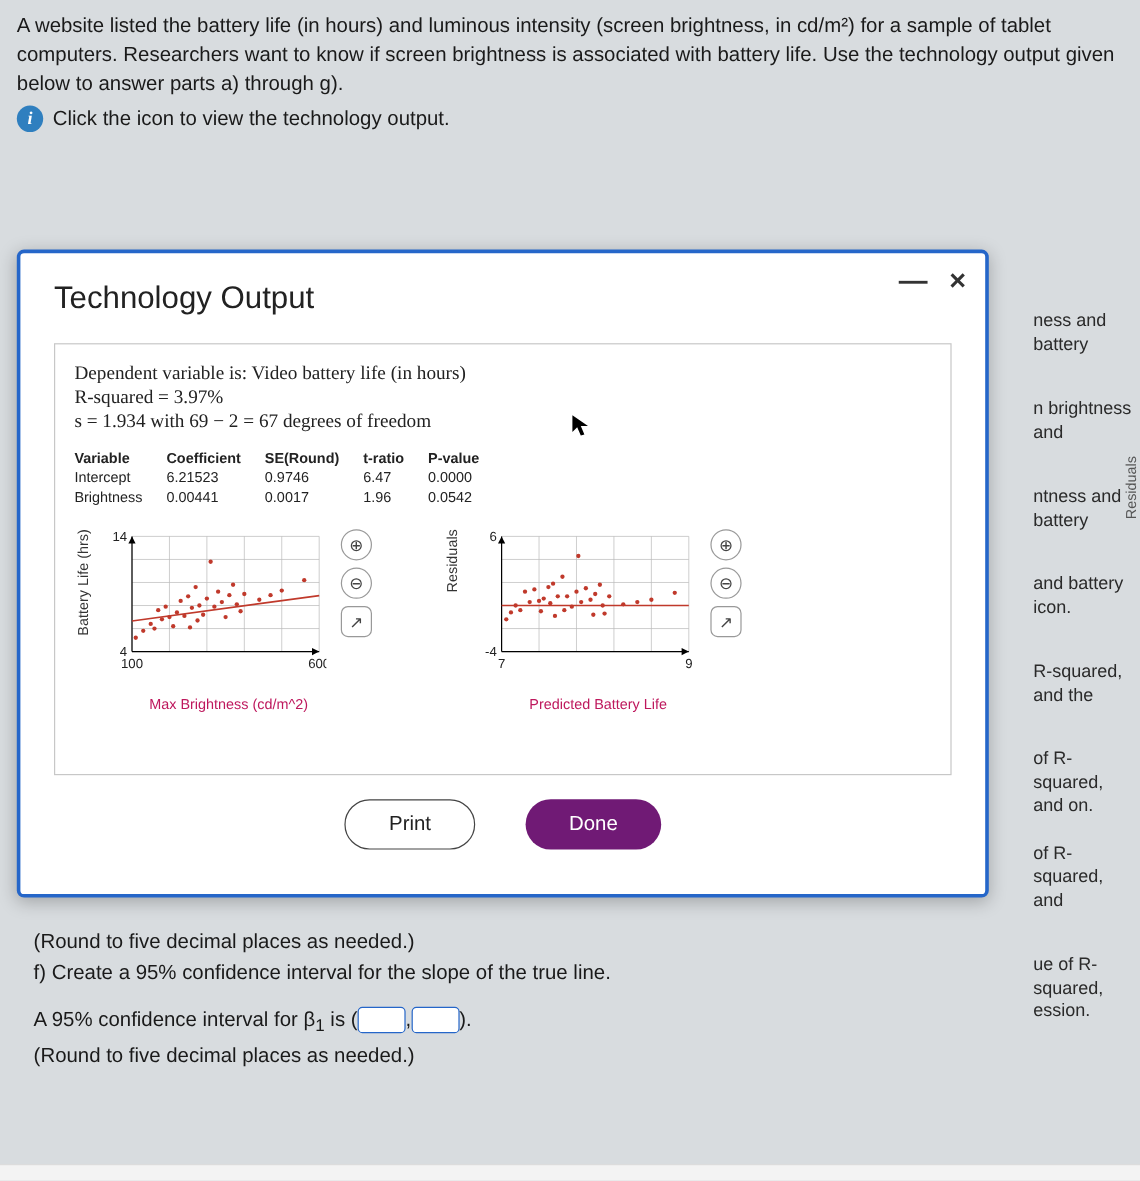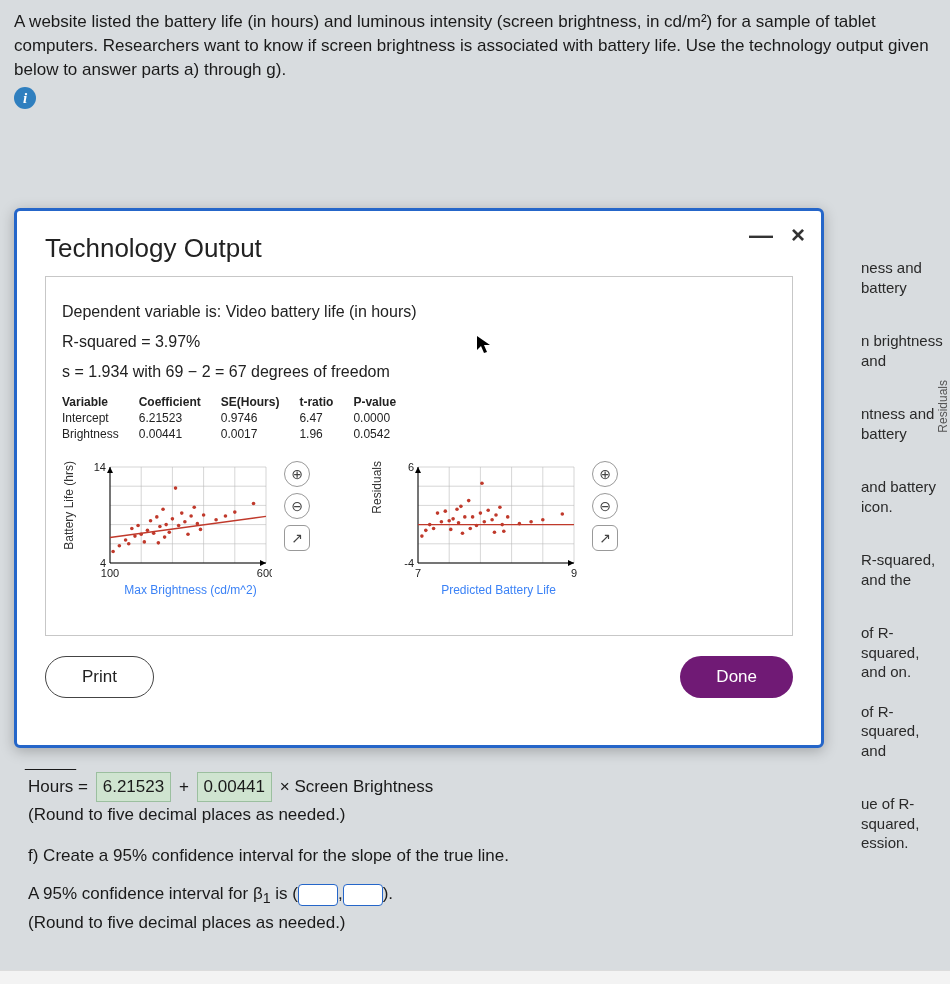--- a/index.html
+++ b/index.html
@@ -38,61 +38,61 @@
     border: 3px solid #2566c9;
     border-radius: 6px;
     box-shadow: 0 3px 14px rgba(0,0,0,0.25);
     padding: 22px 28px 18px 28px;
   }
   .modal-topbar {
     position: absolute; right: 16px; top: 10px;
     display: flex; gap: 18px; align-items: center;
     font-size: 24px; color: #333; font-weight: bold;
   }
-  .modal-title { font-size: 26px; color: #222; margin-bottom: 12px; }
+  .modal-title { font-size: 26px; color: #222; margin-bottom: 22px; }
   .output-box {
     border: 1px solid #c7c7c7;
     padding: 14px 16px 18px 16px;
     font-size: 16px;
     position: relative;
     height: 360px;
   }
-  .summary-lines div { margin: 12px 0; }
+  .summary-lines div { margin: 2px 0; font-family: Liberation Serif, serif; }
   .reg-table {
     border-collapse: collapse;
     margin-top: 14px;
     font-size: 12px;
   }
   .reg-table th, .reg-table td {
     text-align: left;
     padding: 0 20px 2px 0;
     font-weight: normal;
   }
   .reg-table th { font-weight: bold; }
   .charts-row {
     display: flex; gap: 60px; margin-top: 18px; align-items: flex-end;
   }
   .chart-block { display: flex; align-items: flex-start; gap: 6px; }
   .chart-ylabel {
     writing-mode: vertical-rl; transform: rotate(180deg);
     font-size: 12px; color: #333; padding-top: 6px;
   }
   .chart-svg-wrap { display:flex; flex-direction:column; align-items:center; }
-  .chart-xlabel { font-size: 12px; color: #3b82f6; margin-top: 2px; padding-left: 27px; }
+  .chart-xlabel { font-size: 12px; color: #be185d; margin-top: 19px; padding-left: 27px; }
   .chart-tools {
     display:flex; flex-direction:column; gap:6px; margin-left:6px;
   }
   .tool-btn {
     width:26px; height:26px; border:1px solid #999; border-radius:50%;
     background:#fff; display:flex; align-items:center; justify-content:center;
     font-size:14px; color:#444; cursor:pointer;
   }
   .tool-btn.square { border-radius:6px; }
   .modal-buttons {
-    display:flex; justify-content:space-between; gap:42px; margin-top:20px;
+    display:flex; justify-content:center; gap:42px; margin-top:20px;
   }
   .btn {
     padding:10px 36px; border-radius:26px; font-size:17px; cursor:pointer;
   }
   .btn-print { background:#fff; border:1.5px solid #444; color:#222; }
   .btn-done  { background:#701a75; border:none; color:#fff; }
   .cursor-svg { position:absolute; left:430px; top:58px; }
 
   .below-modal {
     position:absolute; left:28px; top:772px; width:880px;
@@ -129,20 +129,21 @@
   }
   .chart-svg-wrap svg { display:block; }
 </style>
 </head>
 <body>
 
 <div class="page-top">
   <div>A website listed the battery life (in hours) and luminous intensity (screen brightness, in cd/m²) for a sample of tablet computers. Researchers want to know if screen brightness is associated with battery life. Use the technology output given below to answer parts a) through g).</div>
   <div class="info-row">
     <div class="info-icon">i</div>
+    <div>Click the icon to view the technology output.</div>
   </div>
 </div>
 
 <div class="side-fragments">
   <div>ness and battery</div>
   <div>n brightness and</div>
   <div>ntness and battery</div>
   <div>and battery icon.</div>
   <div>R-squared, and the</div>
   <div style="margin-bottom:20px">of R-squared, and on.</div>
@@ -166,21 +167,21 @@
       <div>Dependent variable is: Video battery life (in hours)</div>
       <div>R-squared = 3.97%</div>
       <div>s = 1.934 with 69 − 2 = 67 degrees of freedom</div>
     </div>
 
     <table class="reg-table">
       <tbody>
           <tr>
         <th>Variable</th>
         <th>Coefficient</th>
-        <th>SE(Hours)</th>
+        <th>SE(Round)</th>
         <th>t-ratio</th>
         <th>P-value</th>
       </tr>
       <tr>
         <td>Intercept</td>
         <td>6.21523</td>
         <td>0.9746</td>
         <td>6.47</td>
         <td>0.0000</td>
       </tr>
@@ -336,24 +337,21 @@
     </div>
   </div>
 
   <div class="modal-buttons">
     <button class="btn btn-print">Print</button>
     <button class="btn btn-done">Done</button>
   </div>
 </div>
 
 <div class="below-modal">
-  <div>
-    <span class="hat">Hours</span><span> = </span><span class="eq-box">6.21523</span><span> + </span><span class="eq-box">0.00441</span><span> × Screen Brightness</span>
-  </div>
   <div>(Round to five decimal places as needed.)</div>
-  <div style="margin-top:14px">f) Create a 95% confidence interval for the slope of the true line.</div>
+  <div style="">f) Create a 95% confidence interval for the slope of the true line.</div>
   <div style="margin-top:12px">
     <span>A 95% confidence interval for β</span><sub>1</sub><span> is (</span><span class="ci-box"></span><span>,</span><span class="ci-box"></span><span>).</span>
   </div>
   <div>(Round to five decimal places as needed.)</div>
 </div>
 
 <div class="bottom-bar"></div>
 
 </body></html>

